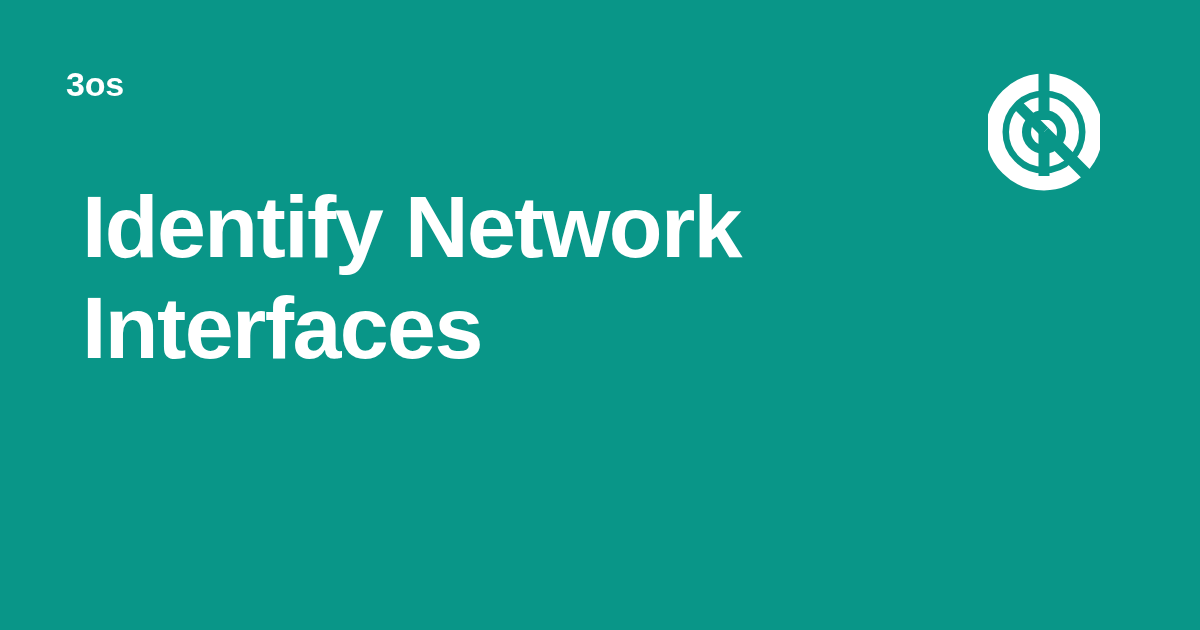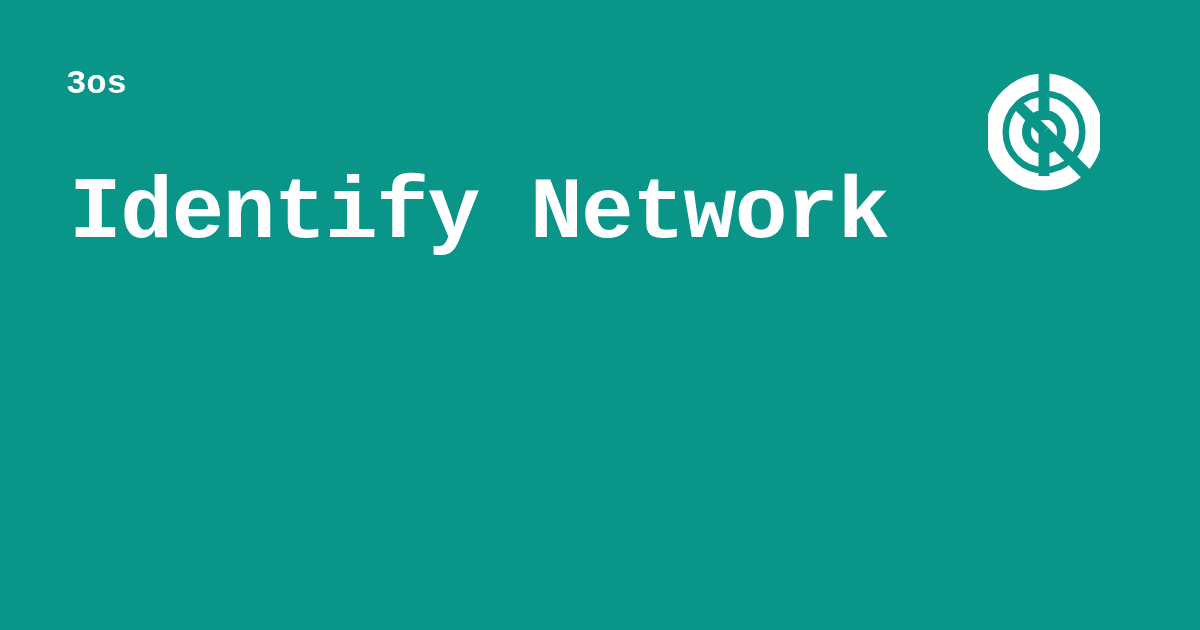--- a/index.html
+++ b/index.html
@@ -14,21 +14,20 @@
     font-family: "Liberation Sans", "DejaVu Sans", sans-serif;
     background: #099688;
   }
 
   .card {
     position: relative;
     width: 1200px;
     height: 492px;
     box-sizing: border-box;
     background: #099688;
-    font-family: Liberation Mono, monospace;
   }
 
   
   .brand {
     position: absolute;
     left: 66px;
     top: 64px;
     font-size: 34px;
     line-height: 40px;
     font-weight: 700;
@@ -51,21 +50,21 @@
     width: 112px;
     height: 120px;
   }
 
   
   .headline {
     position: absolute;
     left: 66px;
     top: 160px;
     width: 860px;
-    margin: 3px;
+    margin: 16px;
     font-size: 88px;
     line-height: 101px;
     font-weight: 700;
     letter-spacing: -1.6px;
     color: #ffffff;
   }
   .headline .hl-line {
     display: block;
     white-space: nowrap;
   }
@@ -115,16 +114,17 @@
 
           <rect x="16" y="54" width="40" height="11" fill="#000" transform="rotate(45 56 60)"></rect>
         </mask>
       </defs>
       <rect x="0" y="0" width="112" height="120" fill="#ffffff" mask="url(#logo-mask)"></rect>
     </svg>
   </div>
 
   <h1 class="headline">
     <span class="hl-line">Identify Network</span>
+    <span class="hl-line">Interfaces</span>
   </h1>
 
 
 </div>
 
 </body></html>

